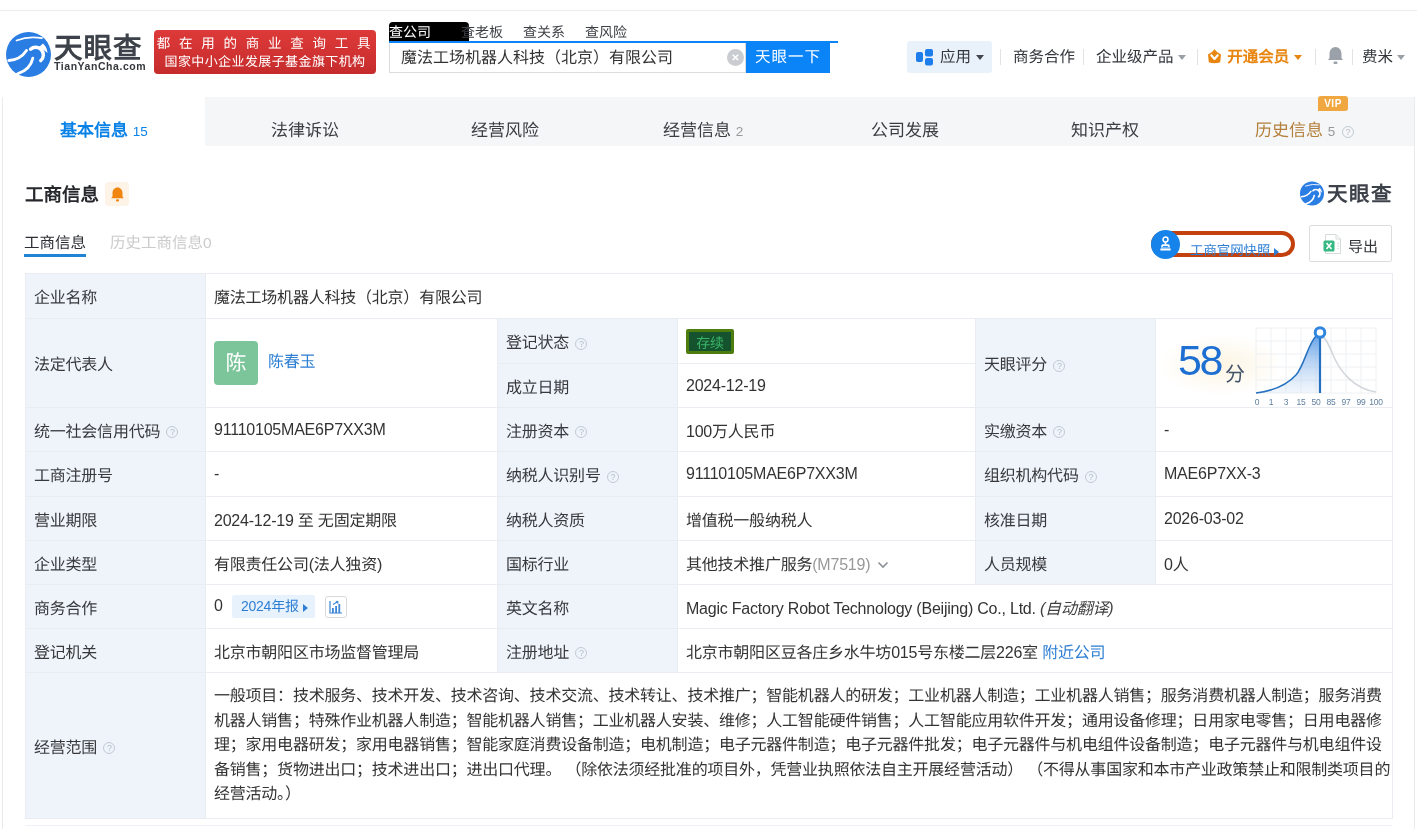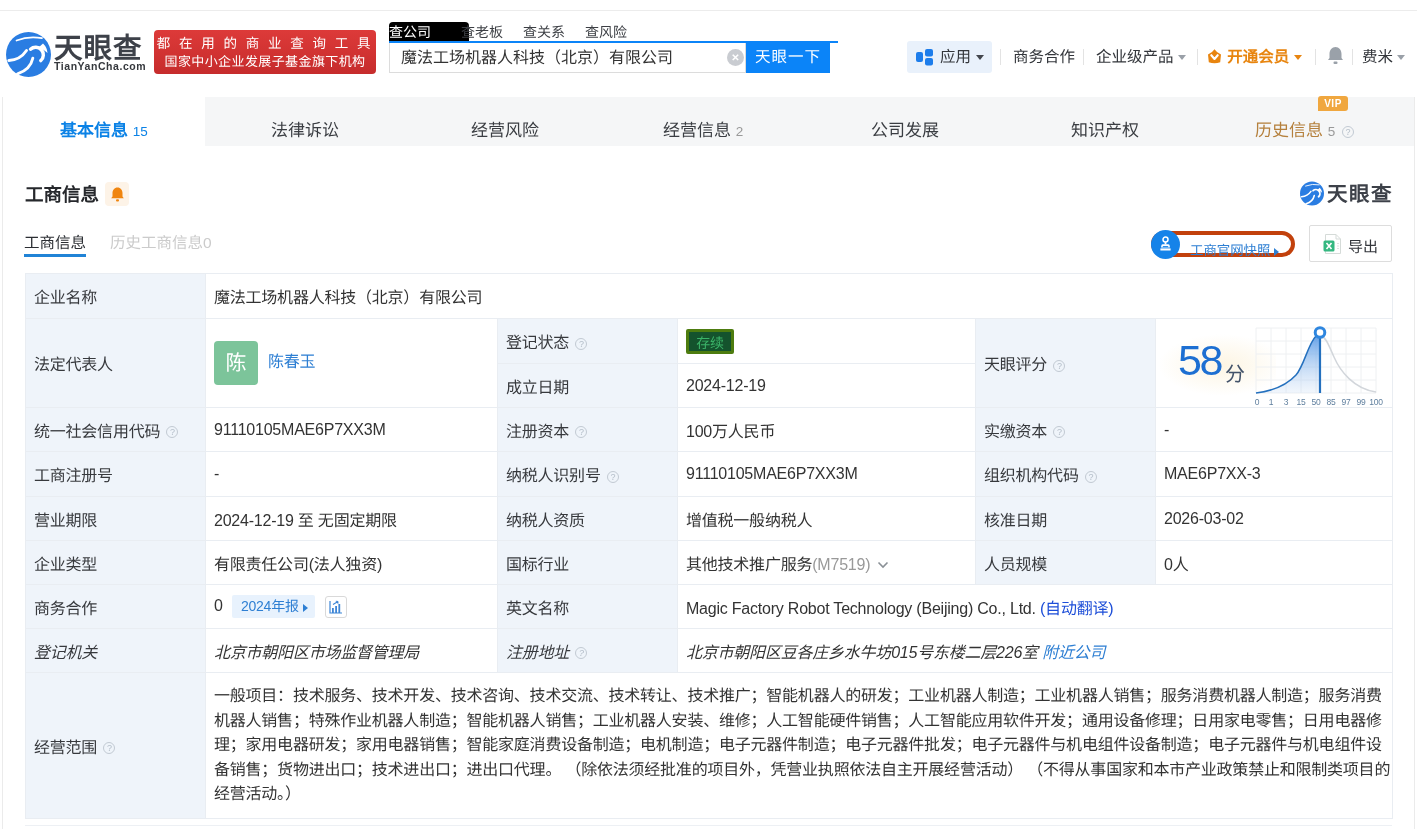--- a/index.html
+++ b/index.html
@@ -51,21 +51,21 @@
 #snapbtn .txt { position:absolute; left:35px; top:4px; font-size:13.4px; color:#2e7fd3; white-space:nowrap; }
 #snapcircle { left:1151px; top:230px; width:29px; height:29px; border-radius:50%; background:#1583e9; }
 #exportbtn { left:1309px; top:225px; width:83px; height:37px; border:1px solid #dddddd; border-radius:2px; background:#fff; }
 #exportbtn .txt { position:absolute; left:38px; top:9px; font-size:15px; color:#33363b; }
 
 #tbl { position:absolute; left:25px; top:273px; border-collapse:separate; border-spacing:0; table-layout:fixed; width:1368px; border-left:1px solid #e9edf2; border-top:1px solid #e9edf2; }
 #tbl td { border-right:1px solid #e9edf2; border-bottom:1px solid #e9edf2; box-sizing:border-box; font-size:16px; letter-spacing:-0.22px; color:#333; padding:0 4px 0 8px; vertical-align:middle; }
 #tbl td.lb { background:#eff4fa; color:#37393d; }
 #tbl a { color:#2e7fd3; text-decoration:none; }
 .gray { color:#999; }
-.lgray { color:#1d4ed8; }
+.lgray { color:#404040;font-style:italic; }
 #avatar { display:inline-block; width:44px; height:44px; border-radius:4px; background:#7cc49a; color:#fff; font-size:21px; text-align:center; line-height:44px; vertical-align:middle; }
 #cunxu { display:inline-block; width:48px; height:25px; border:3px solid #4d7c0f; border-radius:2px; background:#14532d; color:#3bb368; font-size:14px; text-align:center; line-height:23px; }
 #nianbao { display:inline-block; height:23px; padding:0 7px 0 9px; margin-left:5px; background:#e8f2fd; border-radius:2px; color:#2e7fd3; font-size:14px; line-height:23px; vertical-align:middle; }
 #chartbtn { display:inline-block; width:22px; height:22px; margin-left:6px; border:1px solid #d9d9d9; border-radius:3px; vertical-align:middle; position:relative; }
 #scorecell { position:relative; padding:0; }
 #score58 { position:absolute; left:22px; top:17px; font-size:43px; font-weight:normal; color:#1d6fd2; letter-spacing:-2.5px; }
 #scorefen { position:absolute; left:69px; top:39px; font-size:20px; color:#43536a; }
 </style>
 </head>
 <body>
@@ -284,21 +284,21 @@
           <td>0 <span id="nianbao">2024年报<span style="display:inline-block;width:0;height:0;border-top:4.5px solid transparent;border-bottom:4.5px solid transparent;border-left:5.5px solid #2e7fd3;margin-left:4px;vertical-align:-1px;"></span></span> <span id="chartbtn"><svg width="14" height="14" viewBox="0 0 14 14" style="position:absolute;left:3px;top:3px;">
                 <path d="M1 1 L1 13 L13 13" fill="none" stroke="#3d85d6" stroke-width="1.2"></path>
                 <rect x="3" y="8" width="1.8" height="5" fill="#3d85d6"></rect>
                 <rect x="6.2" y="6" width="1.8" height="7" fill="#3d85d6"></rect>
                 <rect x="9.4" y="4" width="1.8" height="9" fill="#3d85d6"></rect>
                 <path d="M4 4.5 L9 1.5 M9 1.5 L6.8 1.2 M9 1.5 L8.8 3.6" fill="none" stroke="#3d85d6" stroke-width="1.1"></path>
               </svg></span></td>
           <td class="lb">英文名称</td>
           <td colspan="3">Magic Factory Robot Technology (Beijing) Co., Ltd. <span class="lgray">(自动翻译)</span></td>
         </tr>
-    <tr style="height:44px;font-style:italic;">
+    <tr style="height:44px;">
           <td class="lb">登记机关</td>
           <td>北京市朝阳区市场监督管理局</td>
           <td class="lb">注册地址 <span class="qmark">?</span></td>
           <td colspan="3">北京市朝阳区豆各庄乡水牛坊015号东楼二层226室 <a href="#">附近公司</a></td>
         </tr>
     <tr style="height:146px;">
           <td class="lb">经营范围 <span class="qmark">?</span></td>
           <td colspan="5" style="line-height:24.6px;padding:9px 0 9px 8px;">
             <div style="width:1150px;white-space:nowrap;overflow:visible;">一般项目：技术服务、技术开发、技术咨询、技术交流、技术转让、技术推广；智能机器人的研发；工业机器人制造；工业机器人销售；服务消费机器人制造；服务消费<br>机器人销售；特殊作业机器人制造；智能机器人销售；工业机器人安装、维修；人工智能硬件销售；人工智能应用软件开发；通用设备修理；日用家电零售；日用电器修<br>理；家用电器研发；家用电器销售；智能家庭消费设备制造；电机制造；电子元器件制造；电子元器件批发；电子元器件与机电组件设备制造；电子元器件与机电组件设<br>备销售；货物进出口；技术进出口；进出口代理。&nbsp;（除依法须经批准的项目外，凭营业执照依法自主开展经营活动）&nbsp;（不得从事国家和本市产业政策禁止和限制类项目的<br>经营活动。）</div>
           </td>

